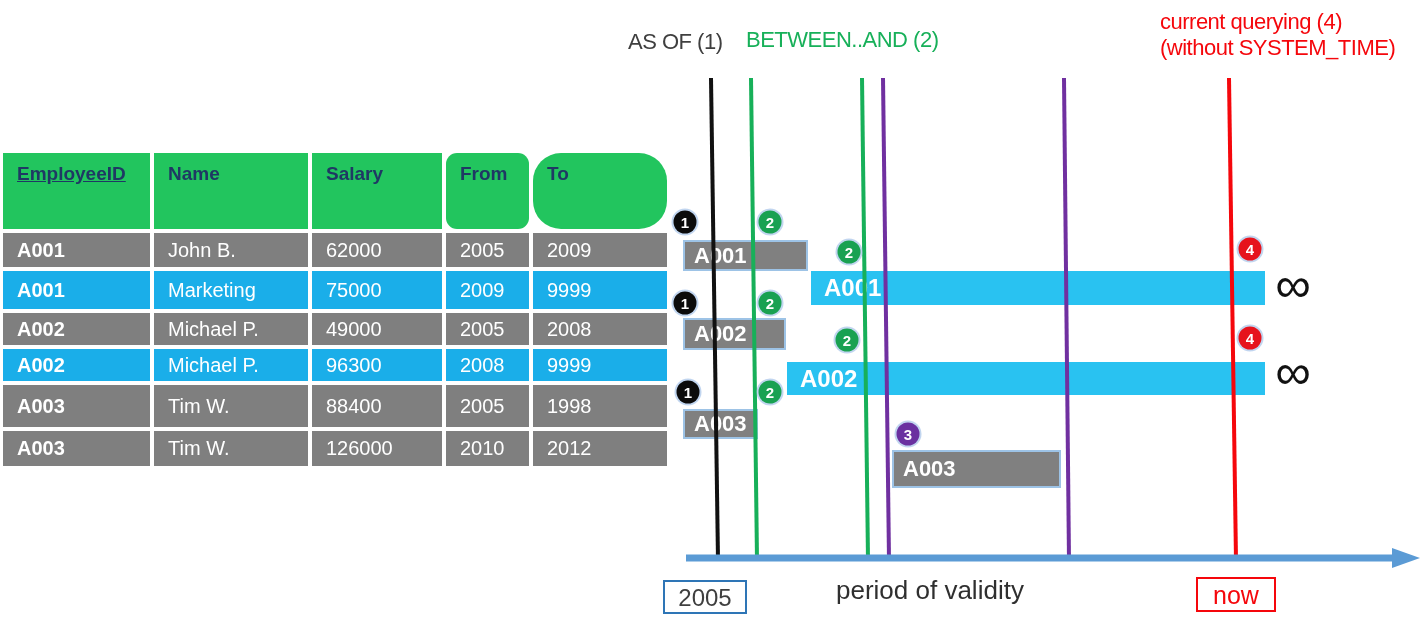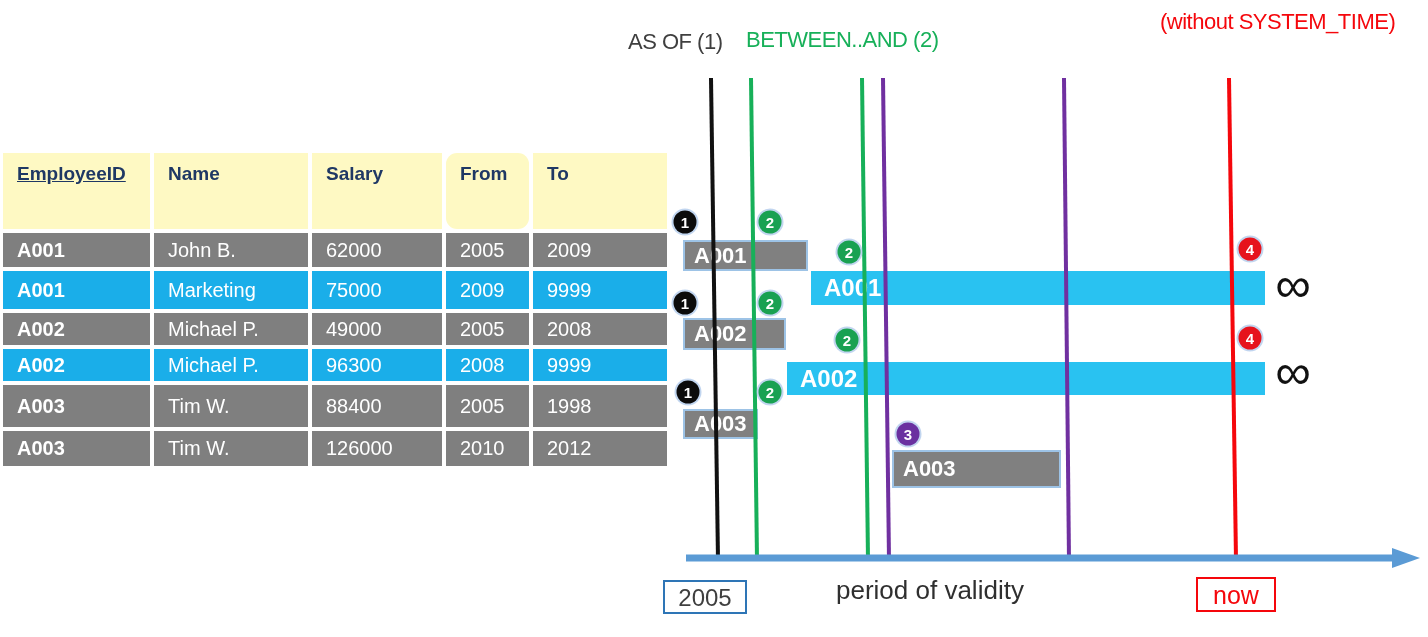--- a/index.html
+++ b/index.html
@@ -10,29 +10,29 @@
 
   
   .emp-table{
     position:absolute;left:-1px;top:149px;
     border-collapse:separate;border-spacing:4px;
   }
   .emp-table th,.emp-table td{
     padding:0 0 0 14px;text-align:left;white-space:nowrap;
   }
   .emp-table th{
-    background:#fef9c3;color:#1F3864;font-size:19px;font-weight:bold;
+    background:#22c55e;color:#1F3864;font-size:19px;font-weight:bold;
     vertical-align:top;padding-top:10px;height:66px;
   }
   .emp-table td{color:#ffffff;font-size:20px;vertical-align:middle;}
   .emp-table td.key{font-weight:bold;}
   .emp-table tr.gray td{background:#7F7F7F;}
   .emp-table tr.cyan td{background:#1AAEE9;}
   .col1{width:133px;} .col2{width:140px;} .col3{width:116px;margin-top:38px;}
-  .col4{width:69px;border-radius:11px;}  .col5{width:120px;}
+  .col4{width:69px;border-radius:11px;}  .col5{width:120px;border-radius:28px;}
   tbody tr:nth-child(1) td{height:34px;}
   tbody tr:nth-child(2) td{height:38px;}
   tbody tr:nth-child(3) td{height:32px;}
   tbody tr:nth-child(4) td{height:32px;}
   tbody tr:nth-child(5) td{height:42px;}
   tbody tr:nth-child(6) td{height:35px;}
   .u{text-decoration:underline;}
 
   
   #diagram{position:absolute;left:0;top:0;width:1428px;height:637px;}
@@ -133,20 +133,21 @@
       <td>2012</td>
     </tr>
   </tbody>
 </table>
 
 <div id="diagram">
 
   <div class="legend legend-asof">AS OF (1)</div>
   <div class="legend legend-between">BETWEEN..AND (2)</div>
   <div class="legend legend-current">
+    <div>current querying (4)</div>
     <div>(without SYSTEM_TIME)</div>
   </div>
 
   <div id="bar-layer">
       <div class="bar history" style="left: 683px; top: 240px; width: 125px; height: 31px;">A001</div>
       <div class="bar current" style="left: 811px; top: 271px; width: 454px; height: 34px;">A001</div>
       <div class="bar history" style="left: 683px; top: 318px; width: 103px; height: 32px;">A002</div>
       <div class="bar current" style="left: 787px; top: 362px; width: 478px; height: 33px;">A002</div>
       <div class="bar history" style="left: 683px; top: 409px; width: 75px; height: 30px;">A003</div>
       <div class="bar history" style="left: 892px; top: 450px; width: 169px; height: 38px;">A003</div>

